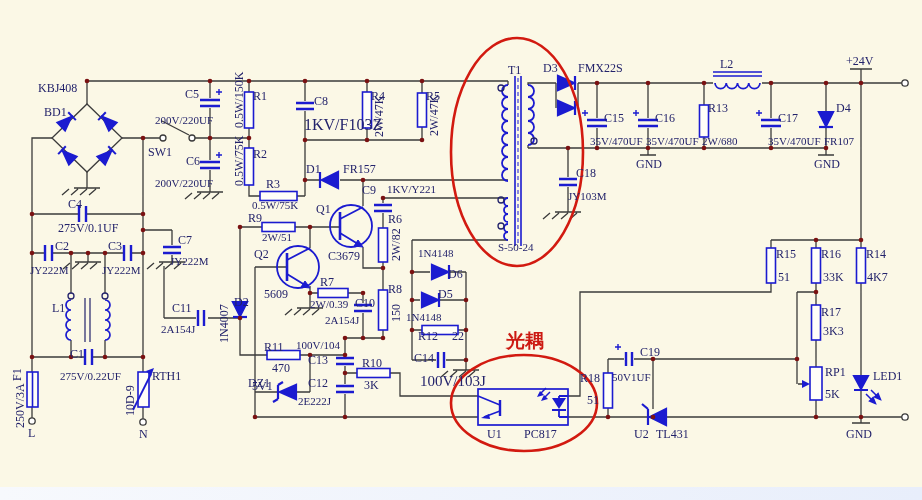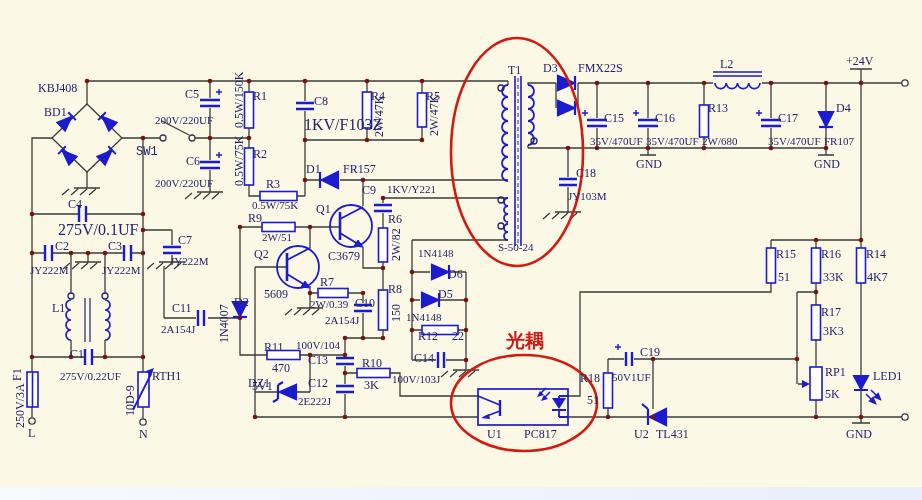--- a/index.html
+++ b/index.html
@@ -332,27 +332,27 @@
     <ellipse cx="517" cy="152" rx="66" ry="114"></ellipse>
     <ellipse cx="524" cy="403" rx="73" ry="48"></ellipse>
   </g>
 </svg>
 
 <div id="labels-layer">
       <span class="lbl" style="left: 38px; top: 82px;">KBJ408</span>
       <span class="lbl" style="left: 44px; top: 106px;">BD1</span>
       <span class="lbl" style="left: 185px; top: 88px;">C5</span>
       <span class="lbl" style="left: 155px; top: 115px; font-size: 11px;">200V/220UF</span>
-      <span class="lbl" style="left: 136px; top: 146px; font-family: Liberation Mono, monospace;">SW1</span>
+      <span class="lbl" style="left: 148px; top: 146px;">SW1</span>
       <span class="lbl" style="left: 186px; top: 155px;">C6</span>
       <span class="lbl" style="left: 155px; top: 178px; font-size: 11px;">200V/220UF</span>
       <span class="lbl" style="left: 178px; top: 234px;">C7</span>
       <span class="lbl" style="left: 170px; top: 256px; font-size: 11px;">JY222M</span>
       <span class="lbl" style="left: 68px; top: 198px; text-align: center;">C4</span>
-      <span class="lbl" style="left: 58px; top: 222px; font-size: 16px;">275V/0.1UF</span>
+      <span class="lbl" style="left: 58px; top: 222px; font-size: 12px;">275V/0.1UF</span>
       <span class="lbl" style="left: 55px; top: 240px;">C2</span>
       <span class="lbl" style="left: 30px; top: 265px; font-size: 11px;">JY222M</span>
       <span class="lbl" style="left: 108px; top: 240px;">C3</span>
       <span class="lbl" style="left: 102px; top: 265px; font-size: 11px;">JY222M</span>
       <span class="lbl" style="left: 52px; top: 302px;">L1</span>
       <span class="lbl" style="left: 70px; top: 348px;">C1</span>
       <span class="lbl" style="left: 60px; top: 371px; font-size: 11px;">275V/0.22UF</span>
       <span class="lbl" style="left: 28px; top: 427px;">L</span>
       <span class="lbl" style="left: 139px; top: 428px;">N</span>
       <span class="lbl v" style="left: 11px; top: 381px;">F1</span>
@@ -403,21 +403,21 @@
       <span class="lbl" style="left: 298px; top: 396px; font-size: 11px;">2E222J</span>
       <span class="lbl" style="left: 362px; top: 357px;">R10</span>
       <span class="lbl" style="left: 364px; top: 379px;">3K</span>
       <span class="lbl" style="left: 418px; top: 248px; font-size: 11px;">1N4148</span>
       <span class="lbl" style="left: 448px; top: 268px;">D6</span>
       <span class="lbl" style="left: 438px; top: 288px;">D5</span>
       <span class="lbl" style="left: 406px; top: 312px; font-size: 11px;">1N4148</span>
       <span class="lbl" style="left: 418px; top: 330px;">R12</span>
       <span class="lbl" style="left: 452px; top: 330px;">22</span>
       <span class="lbl" style="left: 414px; top: 352px;">C14</span>
-      <span class="lbl" style="left: 392px; top: 374px; font-size: 11px;">100V/103J</span>
+      <span class="lbl" style="left: 420px; top: 374px; font-size: 15px;">100V/103J</span>
       <span class="lbl" style="left: 508px; top: 64px;">T1</span>
       <span class="lbl" style="left: 498px; top: 242px; font-size: 11px;">S-50-24</span>
       <span class="lbl" style="left: 543px; top: 62px;">D3</span>
       <span class="lbl" style="left: 578px; top: 62px;">FMX22S</span>
       <span class="lbl" style="left: 604px; top: 112px;">C15</span>
       <span class="lbl" style="left: 590px; top: 136px; font-size: 11px;">35V/470UF</span>
       <span class="lbl" style="left: 655px; top: 112px;">C16</span>
       <span class="lbl" style="left: 646px; top: 136px; font-size: 11px;">35V/470UF</span>
       <span class="lbl" style="left: 636px; top: 158px;">GND</span>
       <span class="lbl" style="left: 576px; top: 167px;">C18</span>

